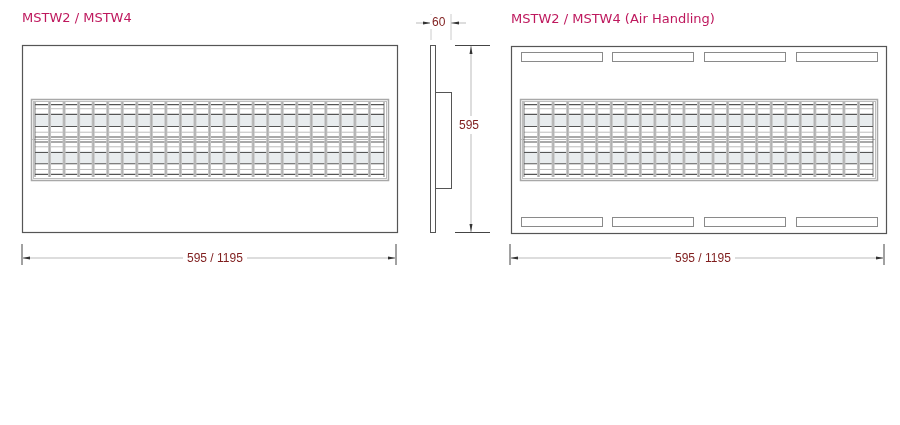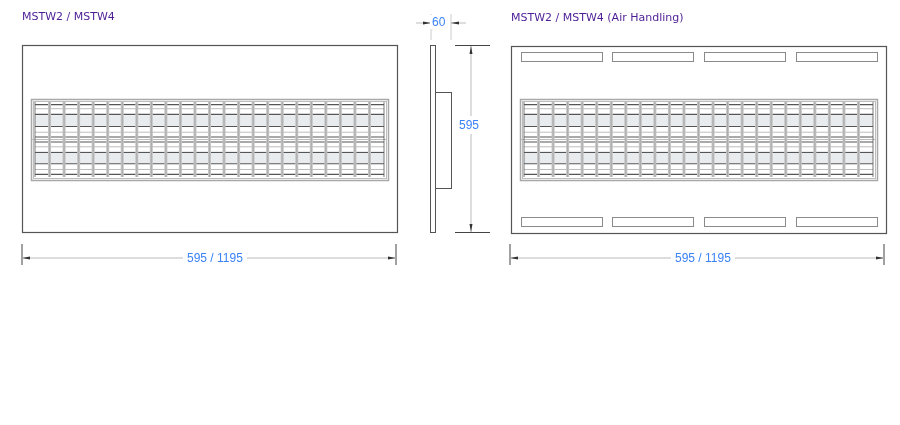--- a/index.html
+++ b/index.html
@@ -1,23 +1,23 @@
 <!DOCTYPE html>
 <html><head>
 <meta charset="utf-8">
 <style>
   html, body { margin: 0; padding: 0; background: #ffffff; }
   body { width: 900px; height: 425px; position: relative; overflow: hidden;
          font-family: "DejaVu Sans", sans-serif; }
   .title { position: absolute; font-family: "DejaVu Sans", sans-serif;
-           font-size: 11px; color: #4c1d95; letter-spacing: 0; white-space: nowrap; }
+           font-size: 13px; color: #be185d; letter-spacing: 0; white-space: nowrap; }
   #title-left { left: 22px; top: 10px; }
   #title-right { left: 511px; top: 11px; }
   .dim-label { position: absolute; font-family: "Liberation Sans", sans-serif;
-               font-size: 12px; color: #3b82f6; background: #fff; padding: 0 4px;
+               font-size: 12px; color: #7f1d1d; background: #fff; padding: 0 4px;
                white-space: nowrap; line-height: 14px; }
   #dim-width-left { left: 183px; top: 251px; }
   #dim-width-right { left: 671px; top: 251px; }
   #dim-depth { left: 430px; top: 15px; padding: 0 2px; }
   #dim-height { left: 457px; top: 116px; padding: 2px 2px; }
   svg#drawing { position: absolute; left: 0; top: 0; }
 </style>
 </head>
 <body>
 

